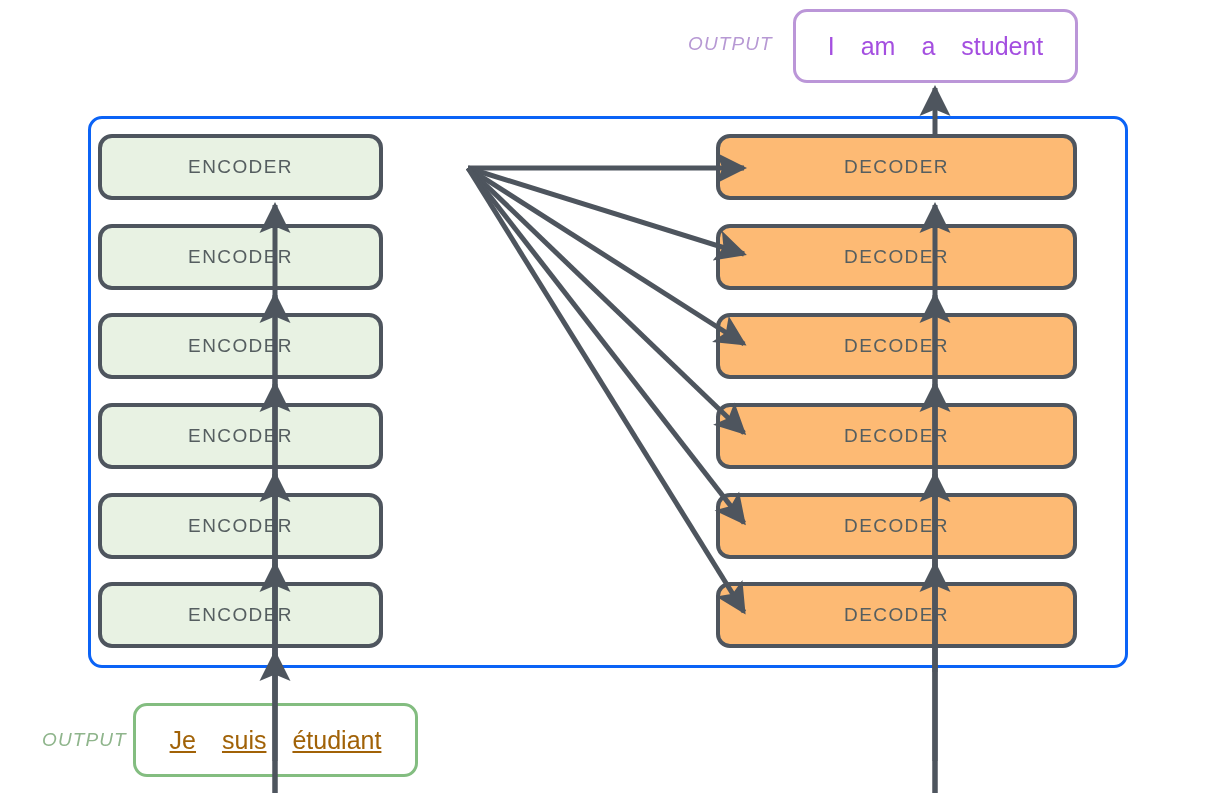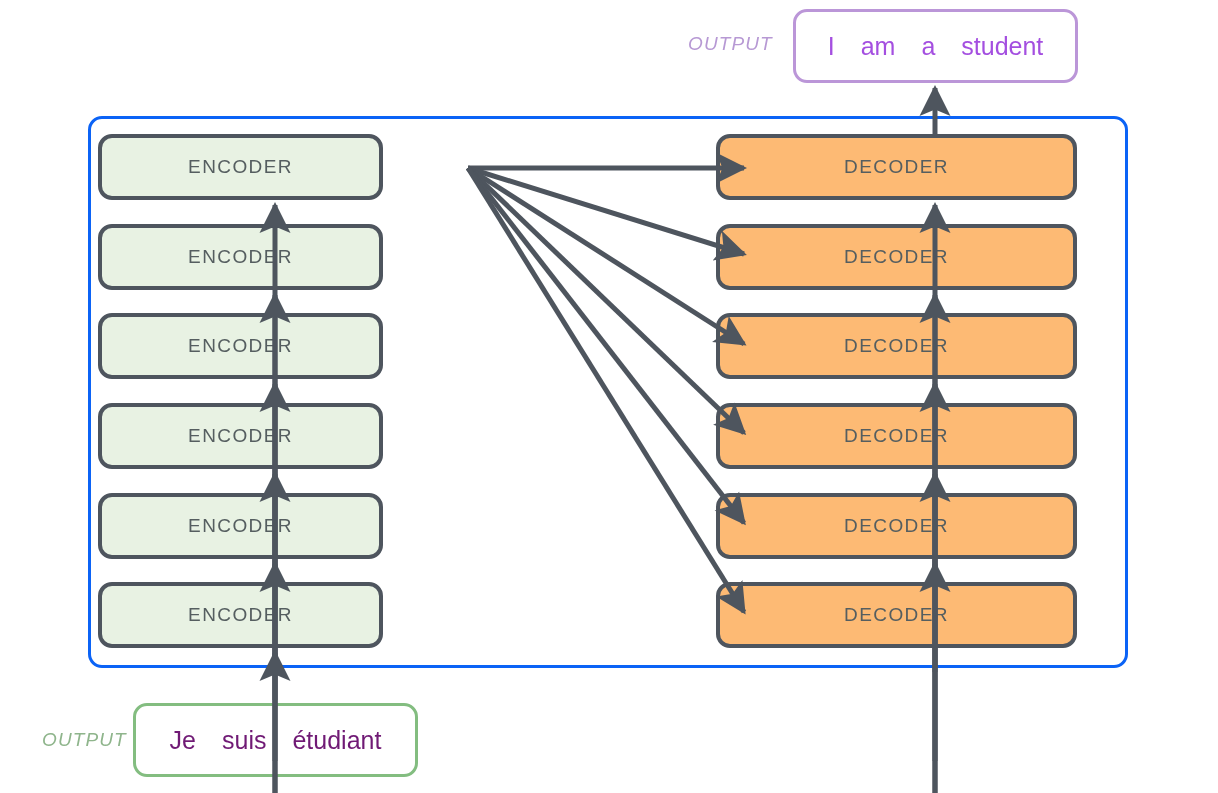--- a/index.html
+++ b/index.html
@@ -79,21 +79,21 @@
     left: 793px;
     top: 9px;
     width: 285px;
     height: 74px;
     border: 3px solid #bb96d8;
   }
   .io-box .tokens {
     display: flex;
     gap: 26px;
   }
-  .input-box .tokens span { color: #701a75; }
+  .input-box .tokens span { color: #a16207; text-decoration: underline; }
   .output-box .tokens span { color: #a44fe0; }
 
   
   .io-label {
     position: absolute;
     font-size: 19px;
     letter-spacing: 1.1px;
     font-style: italic;
   }
   .input-label {

